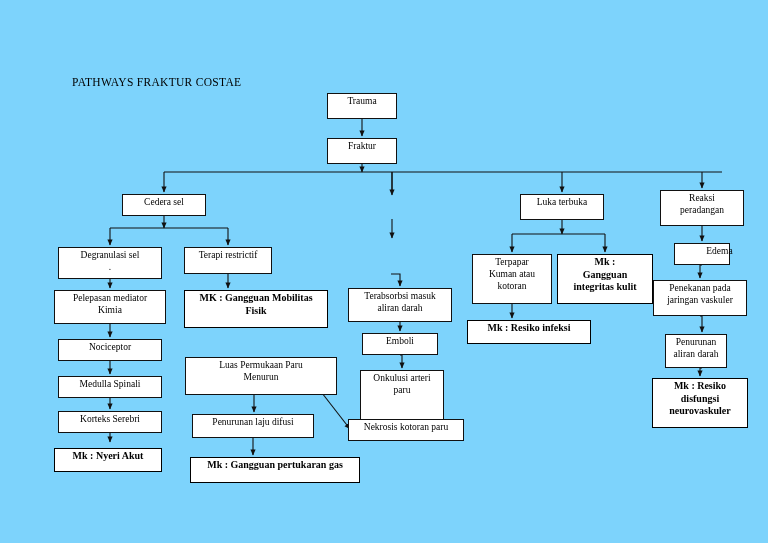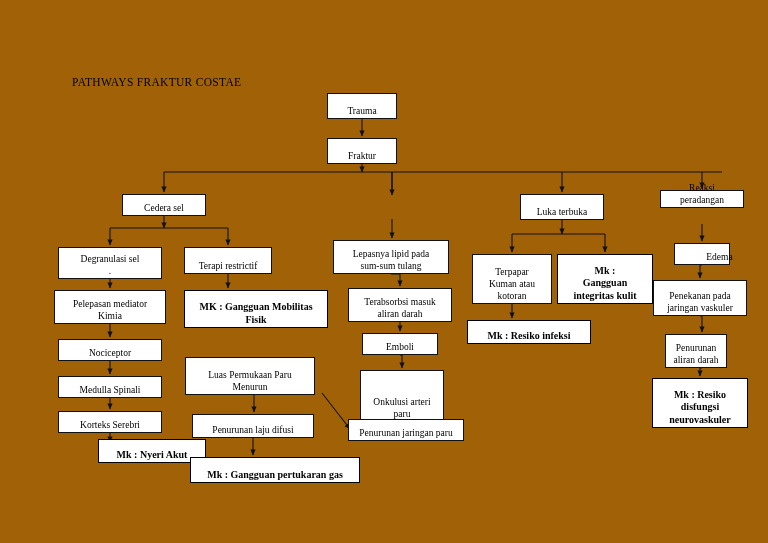--- a/index.html
+++ b/index.html
@@ -9,21 +9,21 @@
     background: #ffffff;
   }
   body {
     font-family: "Liberation Serif", "DejaVu Serif", serif;
     color: #000000;
   }
   #canvas {
     position: relative;
     width: 768px;
     height: 543px;
-    background: #a16207;
+    background: #7dd3fc;
     overflow: hidden;
   }
   #svg-layer {
     position: absolute;
     left: 0;
     top: 0;
     width: 768px;
     height: 543px;
     pointer-events: none;
   }
@@ -35,21 +35,21 @@
     letter-spacing: 0.3px;
     white-space: nowrap;
     font-family: "Liberation Serif", "DejaVu Serif", serif;
   }
   .node {
     position: absolute;
     box-sizing: border-box;
     border: 1px solid #111111;
     background: #ffffff;
     display: flex;
-    align-items: flex-end;
+    align-items: flex-start;
     justify-content: center;
     text-align: center;
     font-size: 9.5px;
     line-height: 12px;
     padding: 1px 3px;
     font-family: "Liberation Serif", "DejaVu Serif", serif;
   }
   .node.bold {
     font-weight: bold;
     border: 1.6px solid #000000;
@@ -147,34 +147,30 @@
   </div>
   <div class="node" style="left:327px; top:138px; width:70px; height:26px;">
     <span class="txt">Fraktur</span>
   </div>
   <div class="node" style="left:122px; top:194px; width:84px; height:22px;">
     <span class="txt">Cedera sel</span>
   </div>
   <div class="node" style="left:520px; top:194px; width:84px; height:26px;">
     <span class="txt">Luka terbuka</span>
   </div>
-  <div class="node" style="left:660px; top:190px; width:84px; height:18px;">
+  <div class="node" style="left:660px; top:190px; width:84px; height:36px;">
     <span class="txt">Reaksi
 peradangan</span>
   </div>
   <div class="node" style="left:58px; top:247px; width:104px; height:32px;">
     <span class="txt">Degranulasi sel
 .</span>
   </div>
   <div class="node" style="left:184px; top:247px; width:88px; height:27px;">
     <span class="txt">Terapi restrictif</span>
-  </div>
-  <div class="node" style="left:333px; top:240px; width:116px; height:34px;">
-    <span class="txt">Lepasnya lipid pada
-sum-sum tulang</span>
   </div>
   <div class="node" style="left:472px; top:254px; width:80px; height:50px;">
     <span class="txt">Terpapar
 Kuman atau
 kotoran</span>
   </div>
   <div class="node bold" style="left:557px; top:254px; width:96px; height:50px;">
     <span class="txt">Mk :
 Gangguan
 integritas kulit</span>
@@ -204,21 +200,21 @@
   <div class="node" style="left:58px; top:339px; width:104px; height:22px;">
     <span class="txt">Nociceptor</span>
   </div>
   <div class="node" style="left:362px; top:333px; width:76px; height:22px;">
     <span class="txt">Emboli</span>
   </div>
   <div class="node" style="left:665px; top:334px; width:62px; height:34px;">
     <span class="txt">Penurunan
 aliran darah</span>
   </div>
-  <div class="node" style="left:185px; top:357px; width:130px; height:38px;">
+  <div class="node" style="left:185px; top:357px; width:152px; height:38px;">
     <span class="txt">Luas Permukaan Paru
 Menurun</span>
   </div>
   <div class="node" style="left:58px; top:376px; width:104px; height:22px;">
     <span class="txt">Medulla Spinali</span>
   </div>
   <div class="node" style="left:360px; top:370px; width:84px; height:52px;">
     <span class="txt">Onkulusi arteri
 paru</span>
   </div>
@@ -227,22 +223,22 @@
 disfungsi
 neurovaskuler</span>
   </div>
   <div class="node" style="left:58px; top:411px; width:104px; height:22px;">
     <span class="txt">Korteks Serebri</span>
   </div>
   <div class="node" style="left:192px; top:414px; width:122px; height:24px;">
     <span class="txt">Penurunan laju difusi</span>
   </div>
   <div class="node" style="left:348px; top:419px; width:116px; height:22px;">
-    <span class="txt">Penurunan jaringan paru</span>
-  </div>
-  <div class="node bold" style="left:54px; top:439px; width:108px; height:24px;margin-left:44px;">
+    <span class="txt">Nekrosis kotoran paru</span>
+  </div>
+  <div class="node bold" style="left:54px; top:448px; width:108px; height:24px;">
     <span class="txt">Mk : Nyeri Akut</span>
   </div>
   <div class="node bold" style="left:190px; top:457px; width:170px; height:26px;">
     <span class="txt">Mk : Gangguan pertukaran gas</span>
   </div>
 
 </div>
 
 </body></html>

